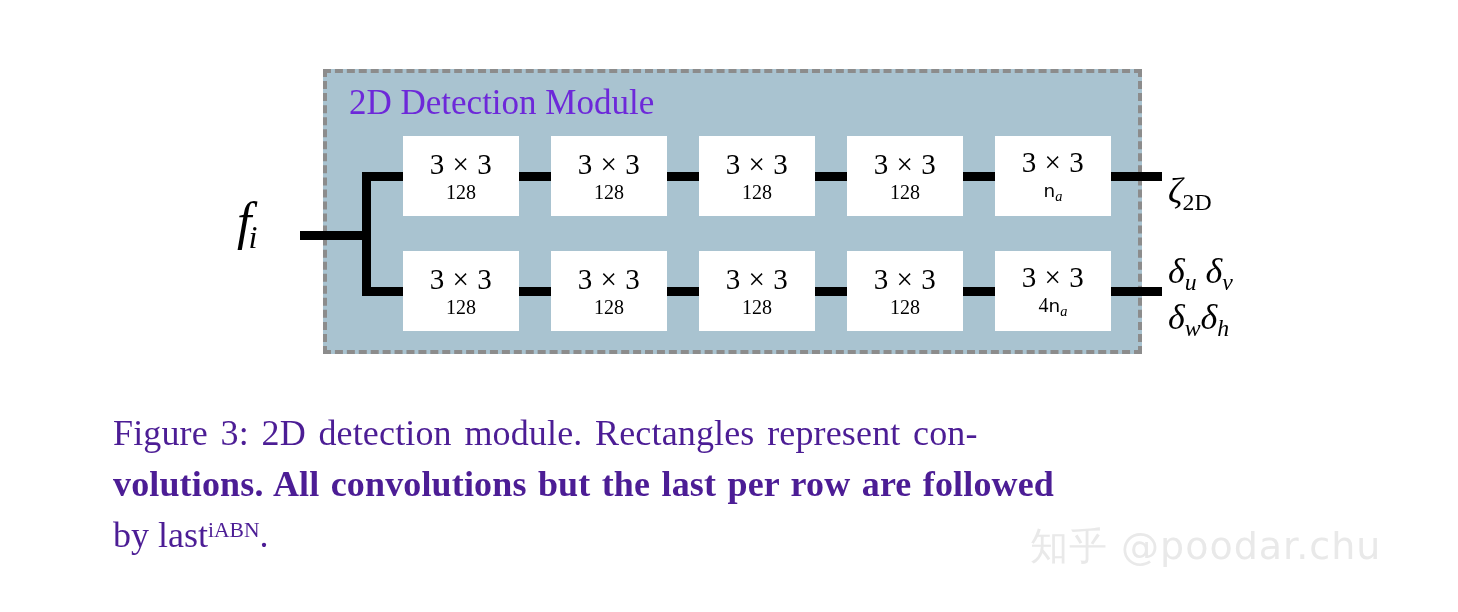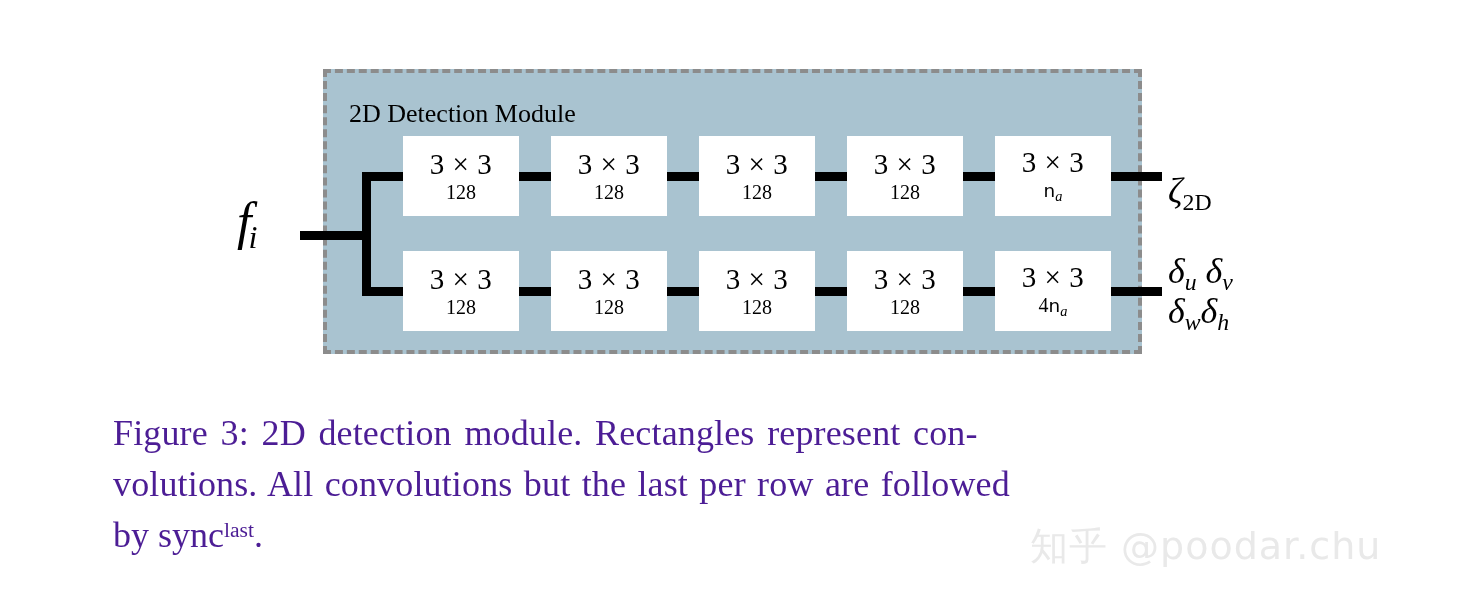--- a/index.html
+++ b/index.html
@@ -49,25 +49,25 @@
     top: 69px;
     width: 819px;
     height: 285px;
     background: #a9c3d0;
     border: 4px dashed #8c8c8c;
     box-sizing: border-box;
   }
   #module-title {
     position: absolute;
     left: 22px;
-    top: 26px;
-    font-size: 26px;
+    top: 10px;
+    font-size: 35px;
     line-height: 1.15;
     white-space: nowrap;
-    color: #000000;
+    color: #6d28d9;
   }
 
   
   .conv-box {
     position: absolute;
     width: 116px;
     height: 80px;
     background: #ffffff;
     box-sizing: border-box;
     display: flex;
@@ -140,21 +140,21 @@
   }
   #caption .sup {
     font-size: 0.60em;
     vertical-align: 0.48em;
   }
   #caption-line1, #caption-line2, #caption-line3 {
     display: block;
     white-space: nowrap;
   }
   #caption-line1 { letter-spacing: 0.15px; word-spacing: 3.5px; }
-  #caption-line2 { letter-spacing: 0.15px; word-spacing: 2.2px; }
+  #caption-line2 { letter-spacing: 0.15px; word-spacing: 2.2px; font-weight: bold; }
 
   
   #watermark {
     position: absolute;
     left: 1030px;
     top: 521px;
     font-size: 38px;
     color: #e9e9e9;
     letter-spacing: 1px;
     white-space: nowrap;
@@ -239,25 +239,25 @@
   </div>
 
   <div class="out-label" style="left:1168px; top:172px;">
     <span class="g">ζ</span><span class="sub-up">2D</span>
   </div>
 
   <div class="out-label" style="left:1168px; top:252px;text-align:center;">
     <span class="g">δ</span><span class="sub-i">u</span><span>&nbsp;</span><span class="g">δ</span><span class="sub-i">v</span>
   </div>
 
-  <div class="out-label" style="left:1168px; top:292px;">
+  <div class="out-label" style="left:1168px; top:298px;">
     <span class="g">δ</span><span class="sub-i">w</span><span class="g">δ</span><span class="sub-i">h</span>
   </div>
 
 </div>
 
 <div id="caption">
   <span id="caption-line1">Figure 3: 2D detection module.  Rectangles represent con-</span>
   <span id="caption-line2">volutions.  All convolutions but the last per row are followed</span>
-  <span id="caption-line3"><span>by sync</span><span class="sup">last</span><span>.</span></span>
+  <span id="caption-line3"><span>by last</span><span class="sup">iABN</span><span>.</span></span>
 </div>
 
 <div id="watermark">知乎 @poodar.chu</div>
 
 </body></html>

